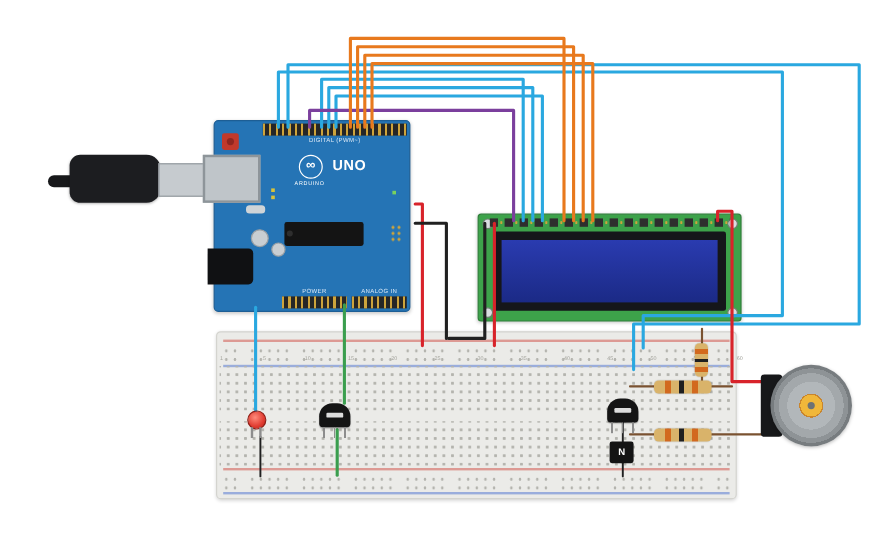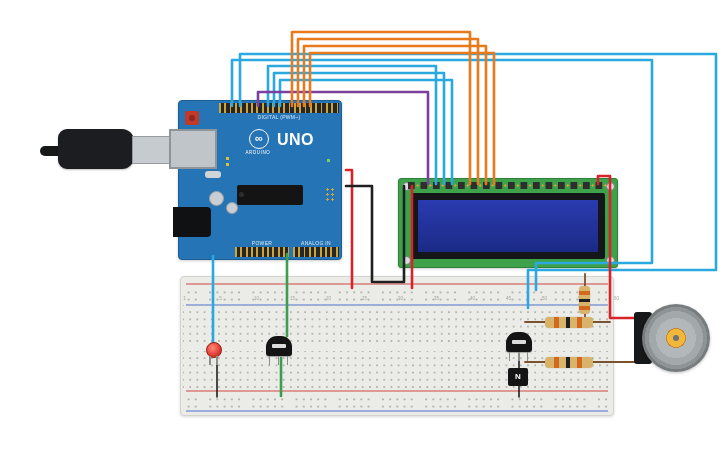--- a/index.html
+++ b/index.html
@@ -19,21 +19,21 @@
   .hdr{position:absolute;height:10px;background-color:#262626;background-image:repeating-linear-gradient(90deg,#cda43c 0 1.8px,transparent 1.8px 5.35px);}
   .hdr-top{left:40px;top:2px;width:120px;}
   .hdr-power{left:56px;top:146px;width:54px;}
   .hdr-analog{left:114px;top:146px;width:46px;}
   .lbl{position:absolute;color:#dbe9f7;font-size:5px;text-align:center;letter-spacing:.3px;white-space:nowrap;}
   .lbl-digital{left:40px;top:13px;width:120px;}
   .lbl-power{left:56px;top:139px;width:54px;}
   .lbl-analog{left:114px;top:139px;width:46px;}
   .logo{position:absolute;left:70px;top:28px;width:18px;height:18px;border:1.5px solid #fff;border-radius:50%;color:#fff;font-size:11px;line-height:17px;text-align:center;font-weight:bold;}
   .brand{position:absolute;left:58px;top:49px;width:42px;text-align:center;color:#fff;font-size:4.5px;letter-spacing:.6px;}
-  .model{position:absolute;left:98px;top:30px;color:#fff;font-size:16px;font-weight:bold;letter-spacing:.5px;}
+  .model{position:absolute;left:98px;top:30px;color:#fff;font-size:12px;font-weight:bold;letter-spacing:.5px;}
   .mini-led{position:absolute;width:3px;height:3px;}
   .led-tx{left:47px;top:56px;background:#d8c23a;}
   .led-rx{left:47px;top:62px;background:#d8c23a;}
   .led-on{left:148px;top:58px;background:#7ad15e;}
   .crystal{position:absolute;left:26px;top:70px;width:16px;height:7px;background:#cfd4d7;border-radius:3px;}
   .cap{position:absolute;border-radius:50%;background:#c9ced2;border:1px solid #9aa0a5;}
   .cap1{left:30px;top:90px;width:13px;height:13px;}
   .cap2{left:47px;top:101px;width:10px;height:10px;}
   .chip{position:absolute;left:58px;top:84px;width:66px;height:20px;background:#141414;border-radius:2px;}
   .chip::after{content:"";position:absolute;left:2px;top:7px;width:5px;height:5px;border-radius:50%;background:#2e2e2e;}

